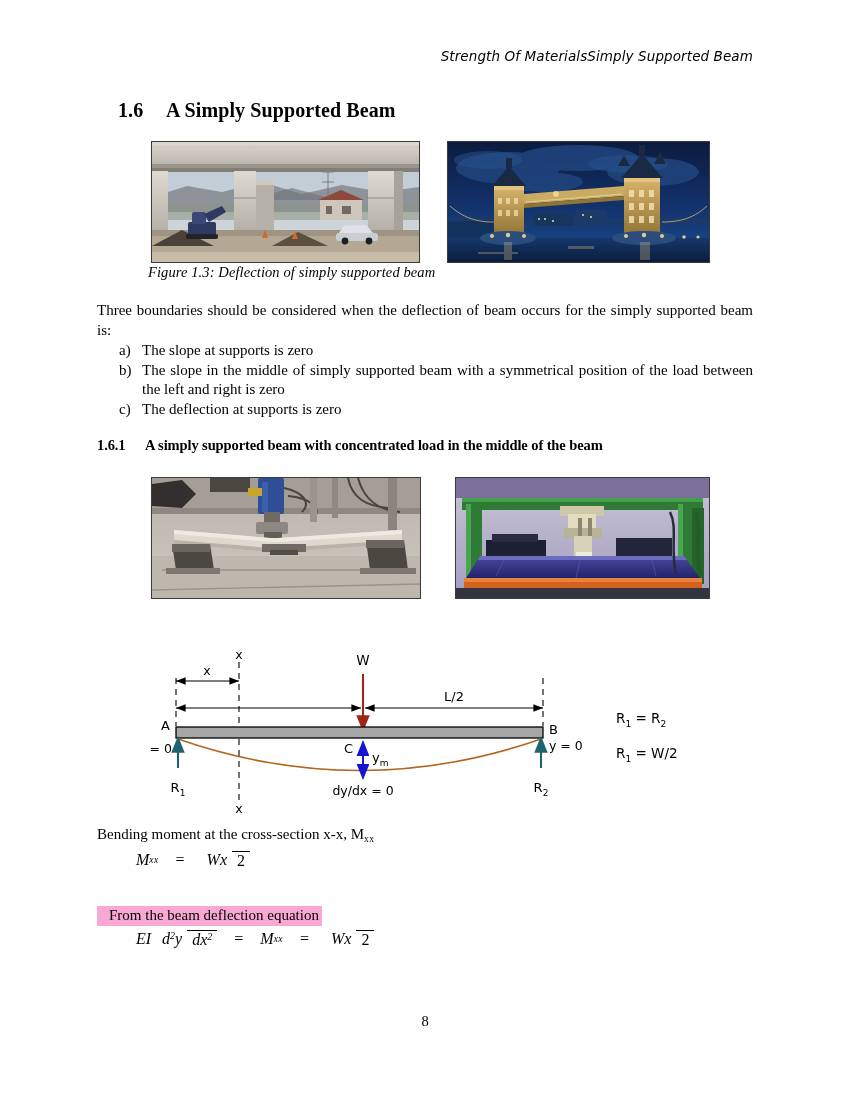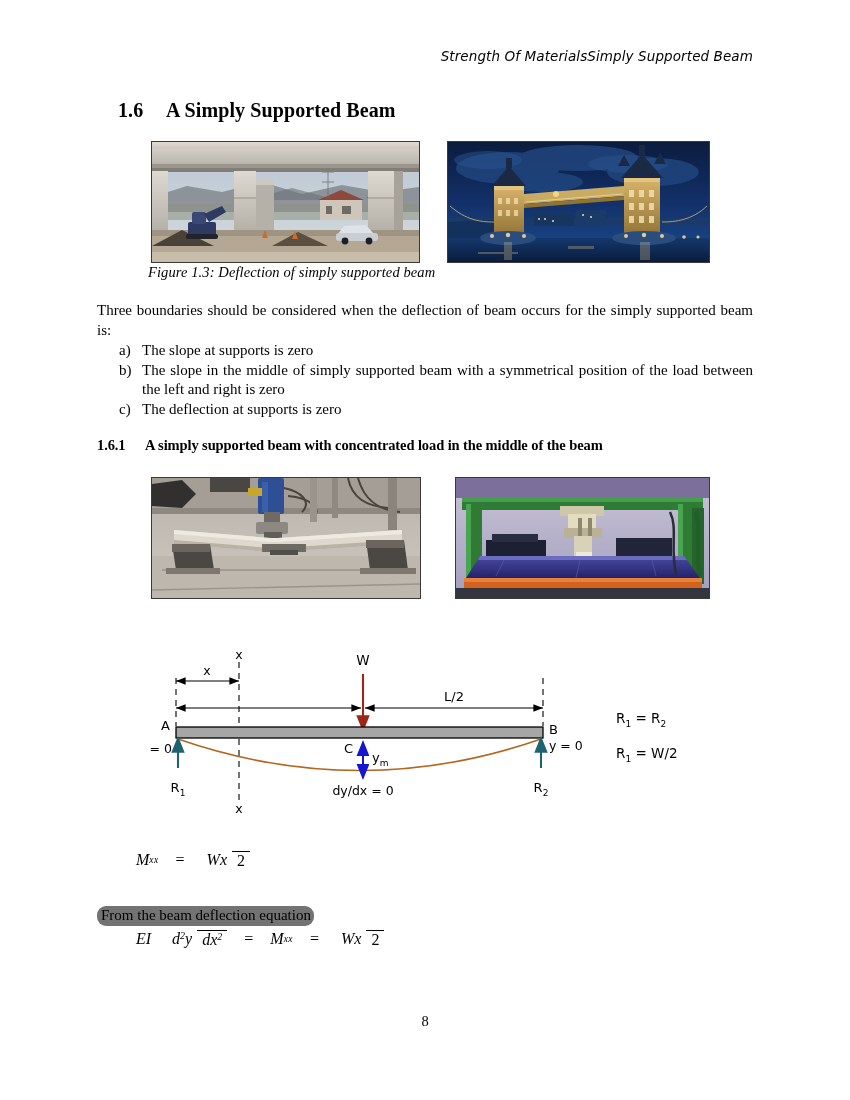--- a/index.html
+++ b/index.html
@@ -125,23 +125,22 @@
   .diagram svg { display: block; }
 
   
   .eqlead {
     position: absolute;
     font-size: 15px;
   }
   .lead1 { left: 97px; top: 826px; }
   .lead2 {
     left: 97px; top: 906px;
-    background: #737373;
-    padding: 1px 3px 2px 4px;
-    border-radius: 9px;
+    background: #f9a8d4;
+    padding: 1px 3px 2px 12px;
   }
 
   .eqrow {
     position: absolute;
     display: flex;
     align-items: center;
     font-family: "Liberation Serif", serif;
     font-size: 16px;
   }
   .eq1 { left: 136px; top: 851px; }
@@ -577,35 +576,38 @@
 
       <text x="466" y="73" font-family="DejaVu Sans, sans-serif" font-size="13.5" text-anchor="start">
         <tspan>R</tspan><tspan dy="4" font-size="9">1</tspan><tspan dy="-4">  =  </tspan><tspan>R</tspan><tspan dy="4" font-size="9">2</tspan>
       </text>
       <text x="466" y="108" font-family="DejaVu Sans, sans-serif" font-size="13.5" text-anchor="start">
         <tspan>R</tspan><tspan dy="4" font-size="9">1</tspan><tspan dy="-4">  =  </tspan><tspan>W/2</tspan>
       </text>
     </svg>
   </div>
 
+  <div class="eqlead lead1">
+    <span>Bending moment at the cross-section x-x, M</span><span class="sub" style="font-style:normal">xx</span>
+  </div>
 
   <div class="eqrow eq1">
     <span class="mi">M</span>
       <span class="sub">xx</span>
     <span class="eqsign">=</span>
     <span class="frac">
       <span class="numer mi">Wx</span>
       <span class="denom">2</span>
     </span>
   </div>
 
   <div class="eqlead lead2">From the beam deflection equation</div>
 
   <div class="eqrow eq2">
-    <span class="mi" style="margin-right:16px">EI</span>
+    <span class="mi" style="margin-right:6px">EI</span>
     <span class="frac">
       <span class="numer"><span class="mi">d</span><span class="sup">2</span><span class="mi">y</span></span>
       <span class="denom"><span class="mi">dx</span><span class="sup">2</span></span>
     </span>
     <span class="eqsign">=</span>
     <span class="mi">M</span>
       <span class="sub">xx</span>
     <span class="eqsign">=</span>
     <span class="frac">
       <span class="numer mi">Wx</span>

